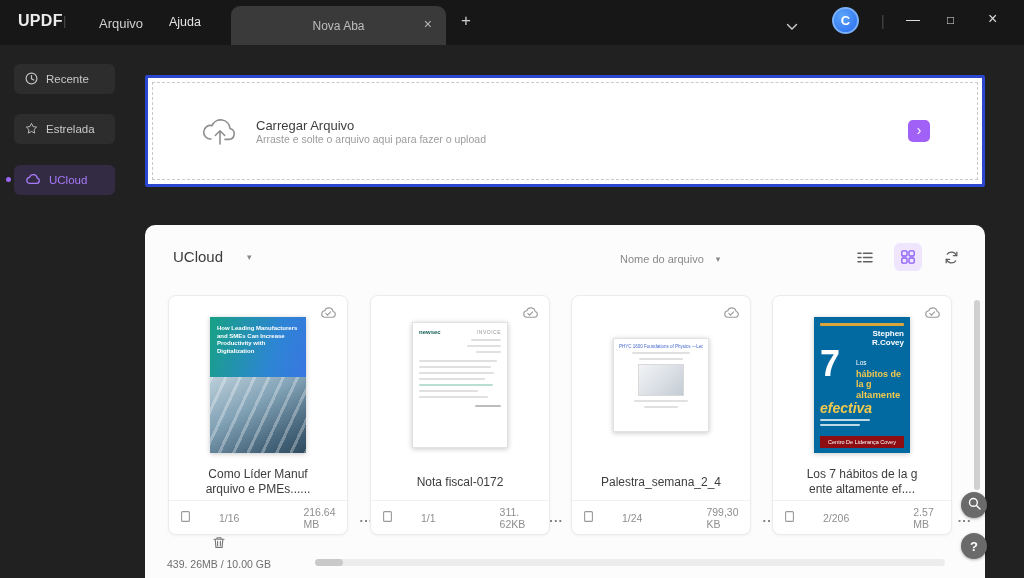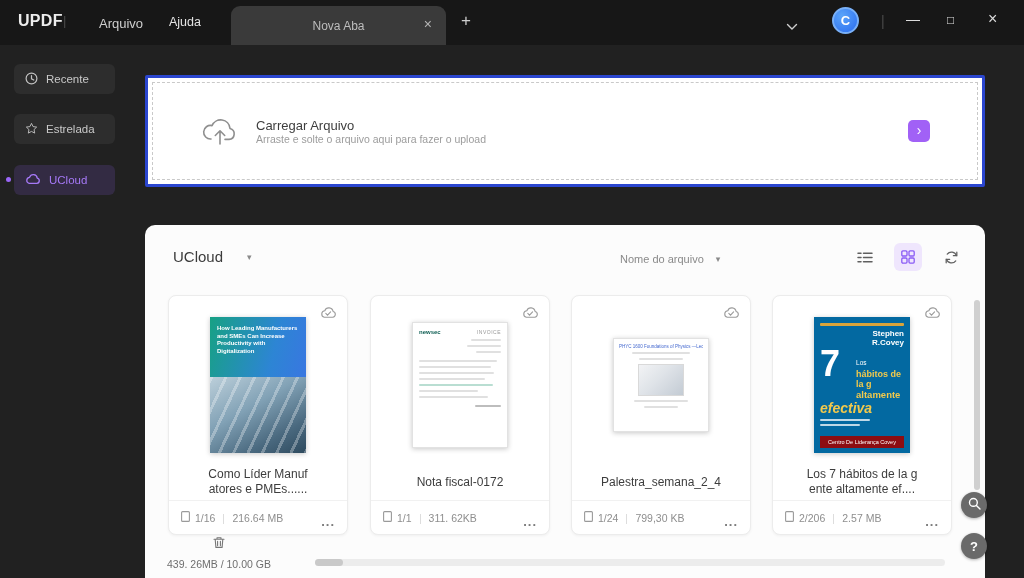--- a/index.html
+++ b/index.html
@@ -54,21 +54,21 @@
   .btn-grid { left:749px; background:#efe6fd; }
   .btn-refresh { left:792px; }
 
   
   .file-card { position:absolute; top:70px; width:180px; height:240px; background:#fff; border:1px solid #ececec; border-radius:8px; box-shadow:0 1px 3px rgba(0,0,0,.05); }
   .fc-1 { left:23px; } .fc-2 { left:225px; } .fc-3 { left:426px; } .fc-4 { left:627px; }
   .cloud-badge { position:absolute; top:9px; right:10px; }
   .thumb-wrap { position:absolute; left:0; right:0; top:13px; height:152px; display:flex; align-items:center; justify-content:center; }
   .thumb { position:relative; overflow:hidden; box-shadow:0 1px 5px rgba(0,0,0,.22); }
   .file-title { position:absolute; left:8px; right:8px; top:168px; height:36px; display:flex; flex-direction:column; align-items:center; justify-content:center; font-size:12px; line-height:15px; color:#3d3d3d; text-align:center; overflow:hidden; }
-  .card-footer { position:absolute; left:0; right:0; bottom:0; height:34px; border-top:1px solid #f1f1f1; display:flex; align-items:flex-end; padding:10px 12px; font-size:10.5px; color:#8e8e8e; }
+  .card-footer { position:absolute; left:0; right:0; bottom:0; height:34px; border-top:1px solid #f1f1f1; display:flex; align-items:center; padding:10px 12px; font-size:10.5px; color:#8e8e8e;gap:24px; }
   .pg-text { margin-left:5px; }
   .foot-div { width:1px; height:10px; background:#ddd; margin:0 8px; }
   .more-btn { margin-left:auto; font-size:13px; letter-spacing:1px; color:#7c7c7c; font-weight:bold; line-height:5px; }
 
   
   .t1 { width:96px; height:136px; background:linear-gradient(105deg,#17a184 0%,#2d85d4 55%,#3f6fe8 100%); }
   .t1-title { padding:8px 7px 0 7px; font-size:6px; line-height:7.5px; color:#fff; font-weight:bold; }
   .t1-photo { position:absolute; left:0; right:0; bottom:0; height:76px;
     background:
       repeating-linear-gradient(115deg, rgba(255,255,255,.30) 0 3px, rgba(255,255,255,0) 3px 13px),
@@ -234,21 +234,21 @@
           </svg>
       </span>
       <div class="thumb-wrap">
         <div class="thumb t1">
           <div class="t1-title">How Leading Manufacturers and SMEs Can Increase Productivity with Digitalization</div>
           <div class="t1-photo"></div>
         </div>
       </div>
       <div class="file-title">
         <span>Como Líder Manuf</span>
-          <span>atores e PMEs......</span>
+          <span>arquivo e PMEs......</span>
       </div>
       <div class="card-footer">
         <span><svg width="9" height="11" viewBox="0 0 9 11">
               <rect x="0.6" y="0.6" width="7.8" height="9.8" rx="1" fill="none" stroke="#9a9a9a" stroke-width="1.1"></rect>
             </svg></span>
         <span class="pg-text">1/16</span>
         <span class="foot-div"></span>
         <span>216.64 MB</span>
         <span class="more-btn">...</span>
       </div>

